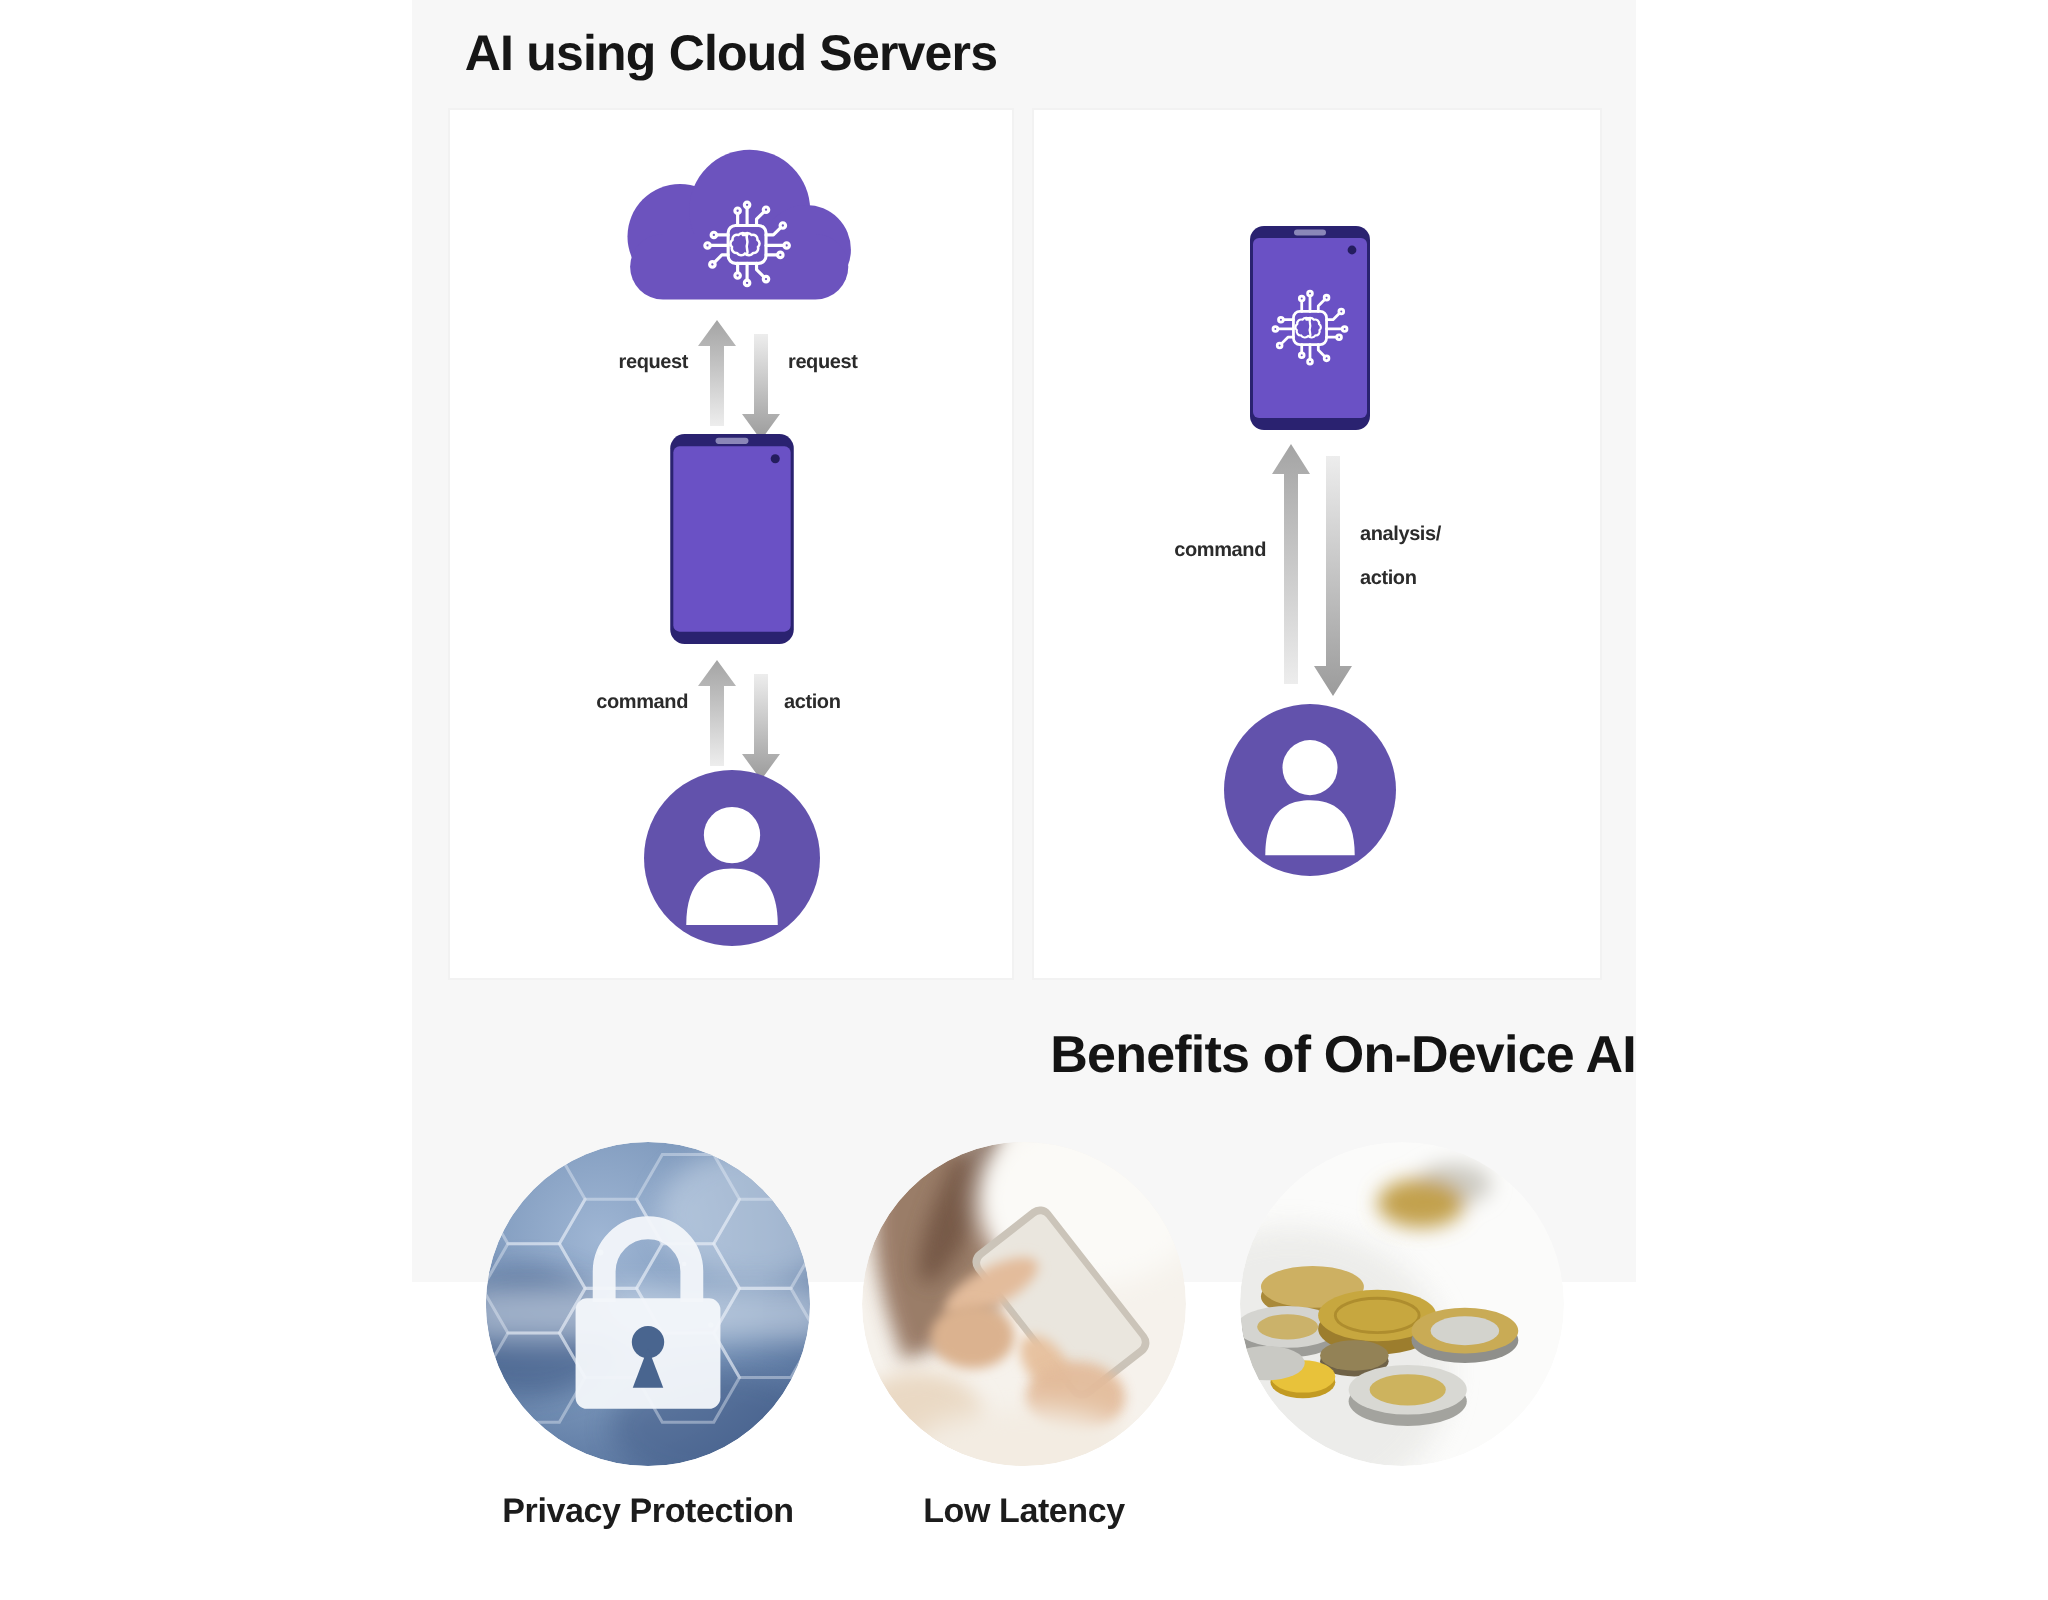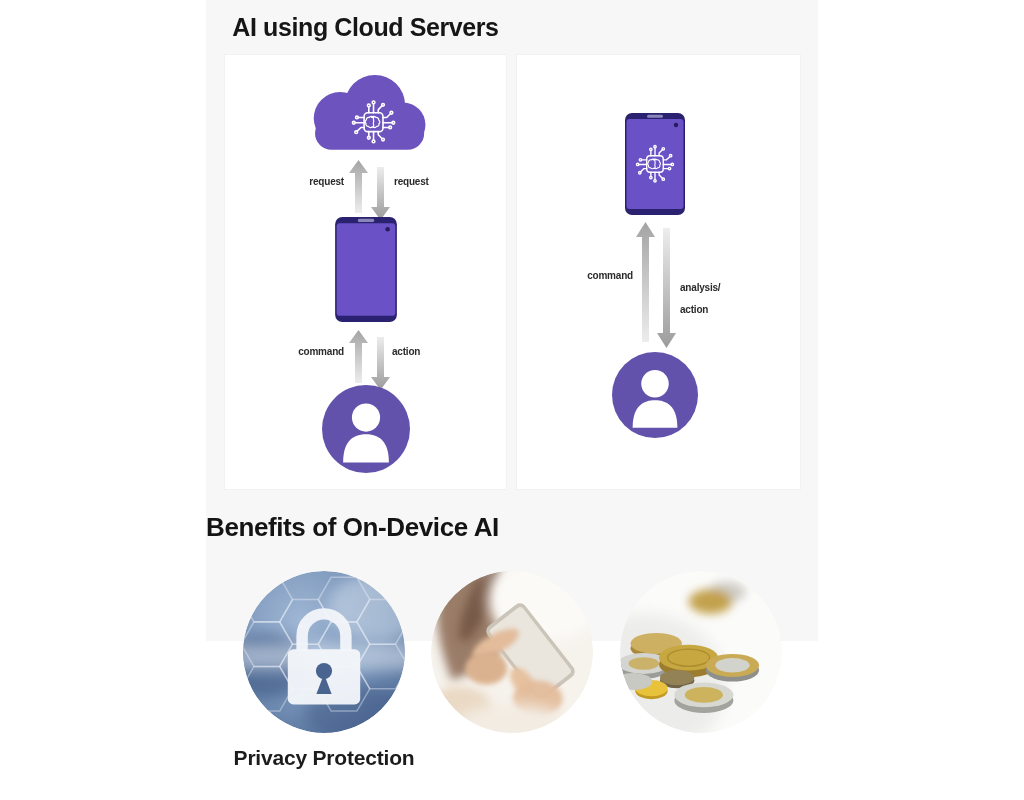--- a/index.html
+++ b/index.html
@@ -16,30 +16,30 @@
   .col-title.left{left:19px;width:281px;}
   .col-title.right{left:311px;width:283px;}
   .card{position:absolute;top:55px;height:434px;background:#ffffff;box-shadow:0 0 0 1px rgba(0,0,0,0.02);}
   .card.left{left:19px;width:281px;}
   .card.right{left:311px;width:283px;}
   .abs{position:absolute;}
   .alabel{
     position:absolute;font-size:10px;font-weight:700;color:#2b2b2b;
     white-space:nowrap;letter-spacing:-0.2px;
   }
-  .alabel.two-line{line-height:22px;white-space:normal;margin-top:20px;}
+  .alabel.two-line{line-height:22px;white-space:normal;}
   .benefits-title{
-    position:absolute;top:512px;left:0;width:612px;text-align:left;
+    position:absolute;top:512px;left:0;width:612px;text-align:right;
     font-size:26px;font-weight:700;color:#141414;letter-spacing:-0.4px;
   }
   .benefit-circle{position:absolute;top:571px;width:162px;height:162px;border-radius:50%;overflow:hidden;}
   .benefit-circle svg{display:block;width:162px;height:162px;}
   .benefit-caption{
     position:absolute;top:746px;width:220px;text-align:center;
-    font-size:21px;font-weight:700;color:#1c1c1c;letter-spacing:-0.2px;white-space:nowrap;
+    font-size:17px;font-weight:700;color:#1c1c1c;letter-spacing:-0.2px;white-space:nowrap;
   }
 </style>
 </head>
 <body>
 
 <svg width="0" height="0" style="position:absolute" aria-hidden="true">
   <defs>
     <linearGradient id="gUp" x1="0" y1="0" x2="0" y2="1">
       <stop offset="0" stop-color="#a4a4a4"></stop>
         <stop offset="1" stop-color="#ededed"></stop>
@@ -280,14 +280,15 @@
           <ellipse cx="88" cy="130" rx="20" ry="8.2" fill="#cdb35e"></ellipse>
           <ellipse cx="33" cy="126" rx="17" ry="8.5" fill="#c29a22"></ellipse>
           <ellipse cx="33" cy="123" rx="17" ry="8.5" fill="#e8c23a"></ellipse>
           <ellipse cx="14" cy="116" rx="20" ry="9" fill="#c9c9c4"></ellipse>
         </g>
       </g>
     </svg>
   </div>
 
   <div class="benefit-caption" style="left:8px;">Privacy Protection</div>
+  <div class="benefit-caption" style="left:196px;">Low Latency</div>
 
 </div>
 
 </body></html>

